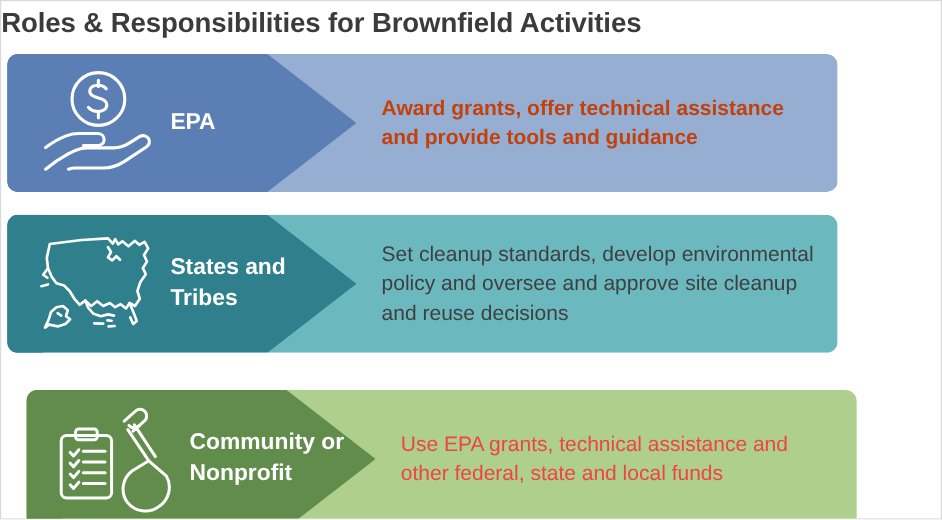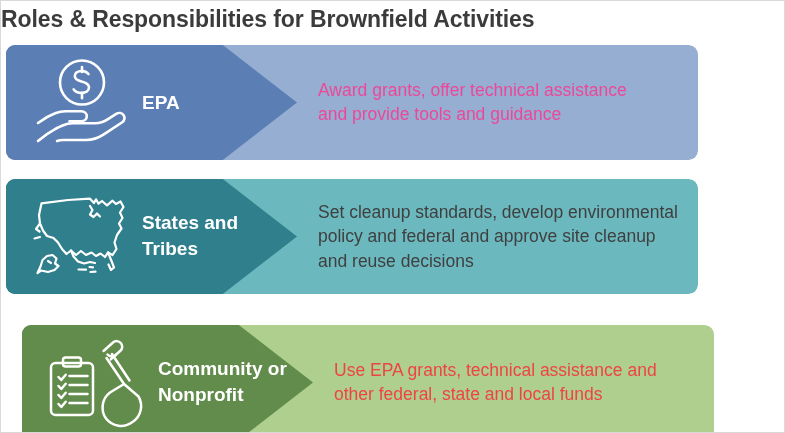--- a/index.html
+++ b/index.html
@@ -134,21 +134,21 @@
         <circle cx="52" cy="26" r="22"></circle>
         <path d="M58.5 17.5c-1.6-2-4-3-6.8-3-4.1 0-6.9 2-6.9 5.1 0 3 2.3 4.3 6.6 5.3 4.8 1.1 7.6 2.4 7.6 5.9 0 3.4-3.2 5.6-7.5 5.6-3.4 0-6.1-1.2-7.8-3.5"></path>
         <path d="M52 10.5v5M52 36.5v5.2"></path>
         <path d="M8 84.5c6-5 12.2-9.2 18.8-12.8"></path>
         <path d="M8 66.5c5.6-4.3 11.2-7.6 17.2-9.8 3.6-1.3 7-1.9 10.4-1.9h15.6c3.1 0 5.6 2.1 5.6 5s-2.5 5-5.6 5H39.5"></path>
         <path d="M26.8 71.7c4-2.1 7.8-3.6 11-4.4 1.7-.4 3.4-.6 5-.6h22.3c4.6 0 8.8-1.5 12.9-4.1l8.2-5.2c2.6-1.6 5.9-1 7.5 1.4 1.6 2.4.8 5.5-1.8 7.2L73.4 78.2c-5.4 3.5-11.1 5.3-17.2 5.3H33.1c-2.1 0-4.1.3-6 1"></path>
       </svg>
     </div>
 
     <div class="row-label" style="color: rgb(255, 255, 255);">EPA</div>
-    <div class="row-desc" style="color: #ec4899;">Award grants, offer technical assistance
+    <div class="row-desc" style="color: #c2410c; font-weight: bold;">Award grants, offer technical assistance
 and provide tools and guidance</div>
   </div>
 
   <div class="row" id="row-states">
     <div class="row-body" style="background: rgb(107, 185, 191);"></div>
     <div class="row-chevron" style="background: rgb(47, 127, 140);"></div>
     <div class="row-chevron-round" style="background: rgb(47, 127, 140);"></div>
 
     <div class="icon-wrap">
       <svg width="108" height="92" viewBox="0 0 108 92" fill="none" stroke="#ffffff" stroke-width="2.2" stroke-linecap="round" stroke-linejoin="round">
@@ -174,21 +174,21 @@
         <path d="M61.5 76.5 L65 76.8"></path>
         <path d="M62.5 81.5 L67.5 81.2"></path>
 
         <path d="M12 33 L8 38.5 L11.5 41"></path>
         <path d="M6.5 48 L12 46.5"></path>
       </svg>
     </div>
 
     <div class="row-label" style="color: rgb(255, 255, 255);">States and Tribes</div>
     <div class="row-desc" style="color: rgb(63, 63, 63);">Set cleanup standards, develop environmental
-policy and federal and approve site cleanup
+policy and oversee and approve site cleanup
 and reuse decisions</div>
   </div>
 
   <div class="row" id="row-community">
     <div class="row-body" style="background: rgb(174, 207, 142);"></div>
     <div class="row-chevron" style="background: rgb(98, 140, 75);"></div>
     <div class="row-chevron-round" style="background: rgb(98, 140, 75);"></div>
 
     <div class="icon-wrap">
       <svg width="104" height="94" viewBox="0 0 104 94" fill="none" stroke="#ffffff" stroke-width="2.5" stroke-linecap="round" stroke-linejoin="round">

